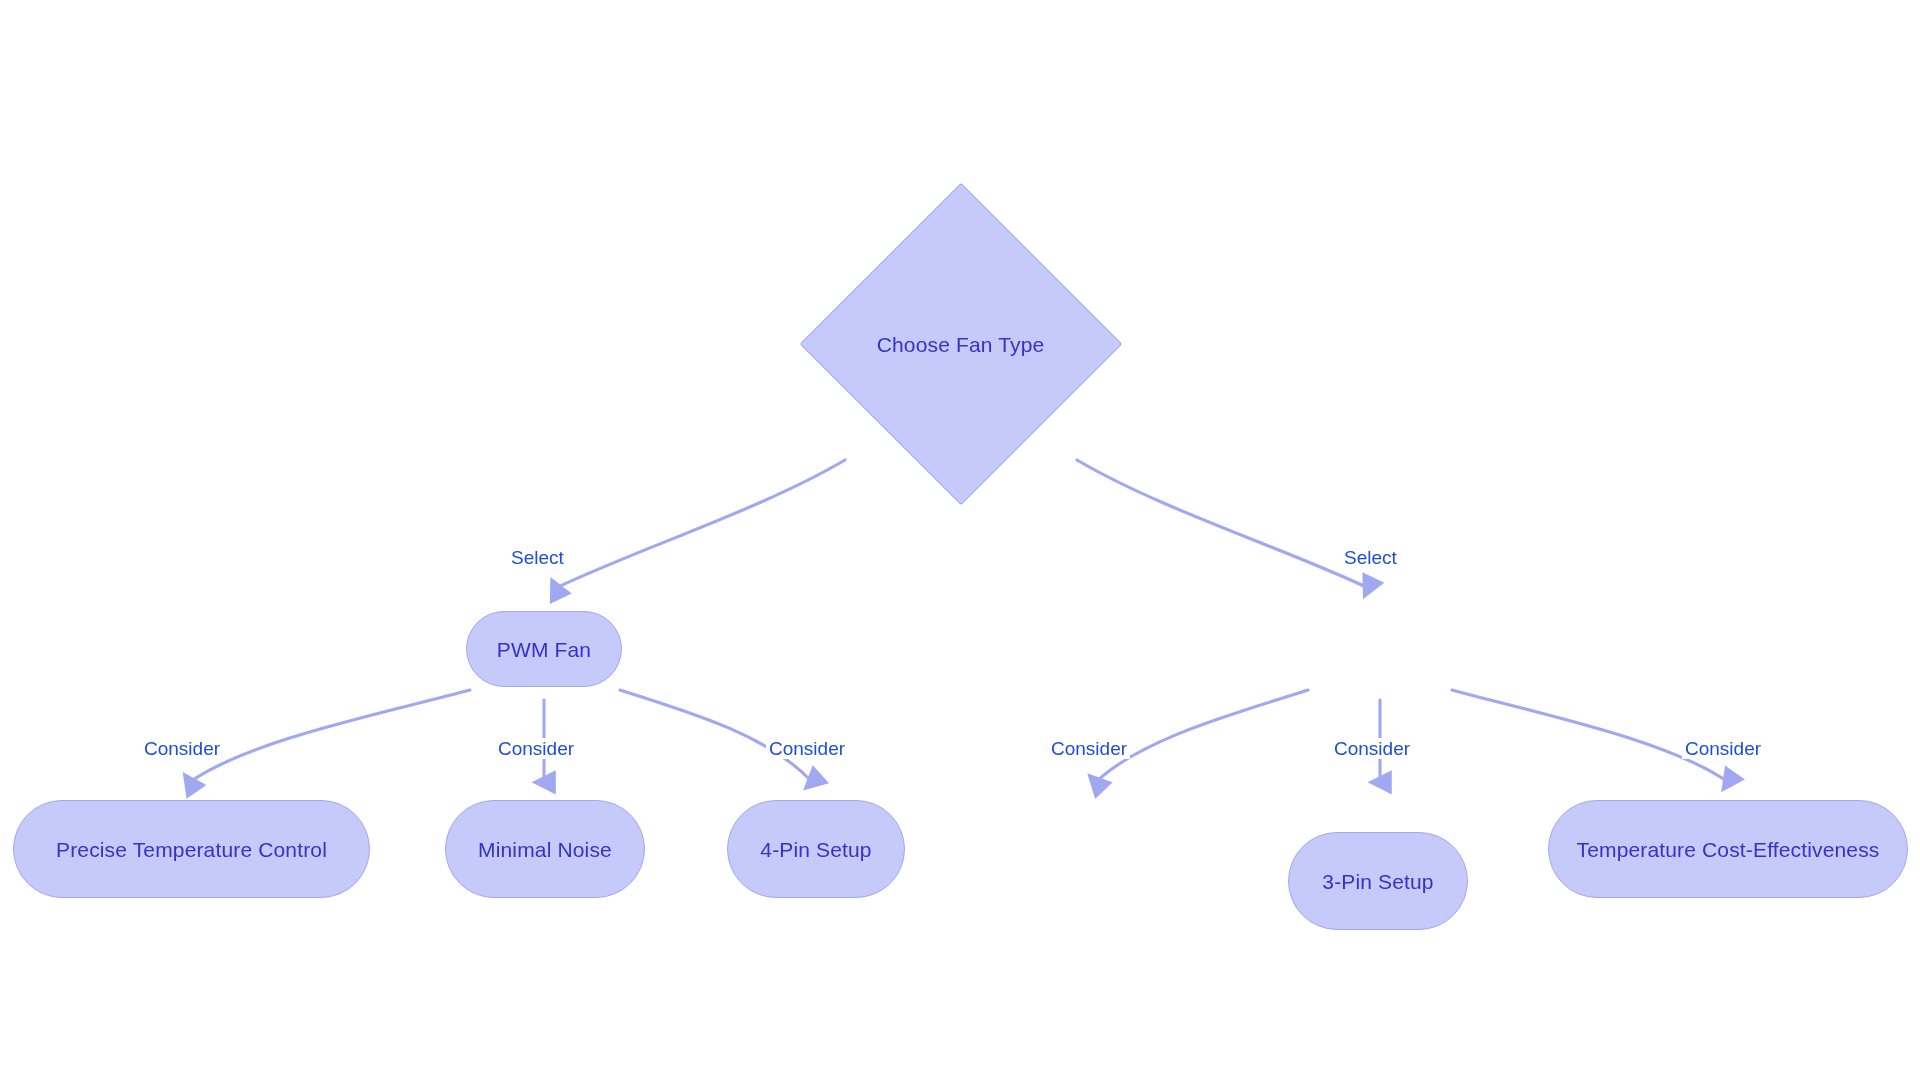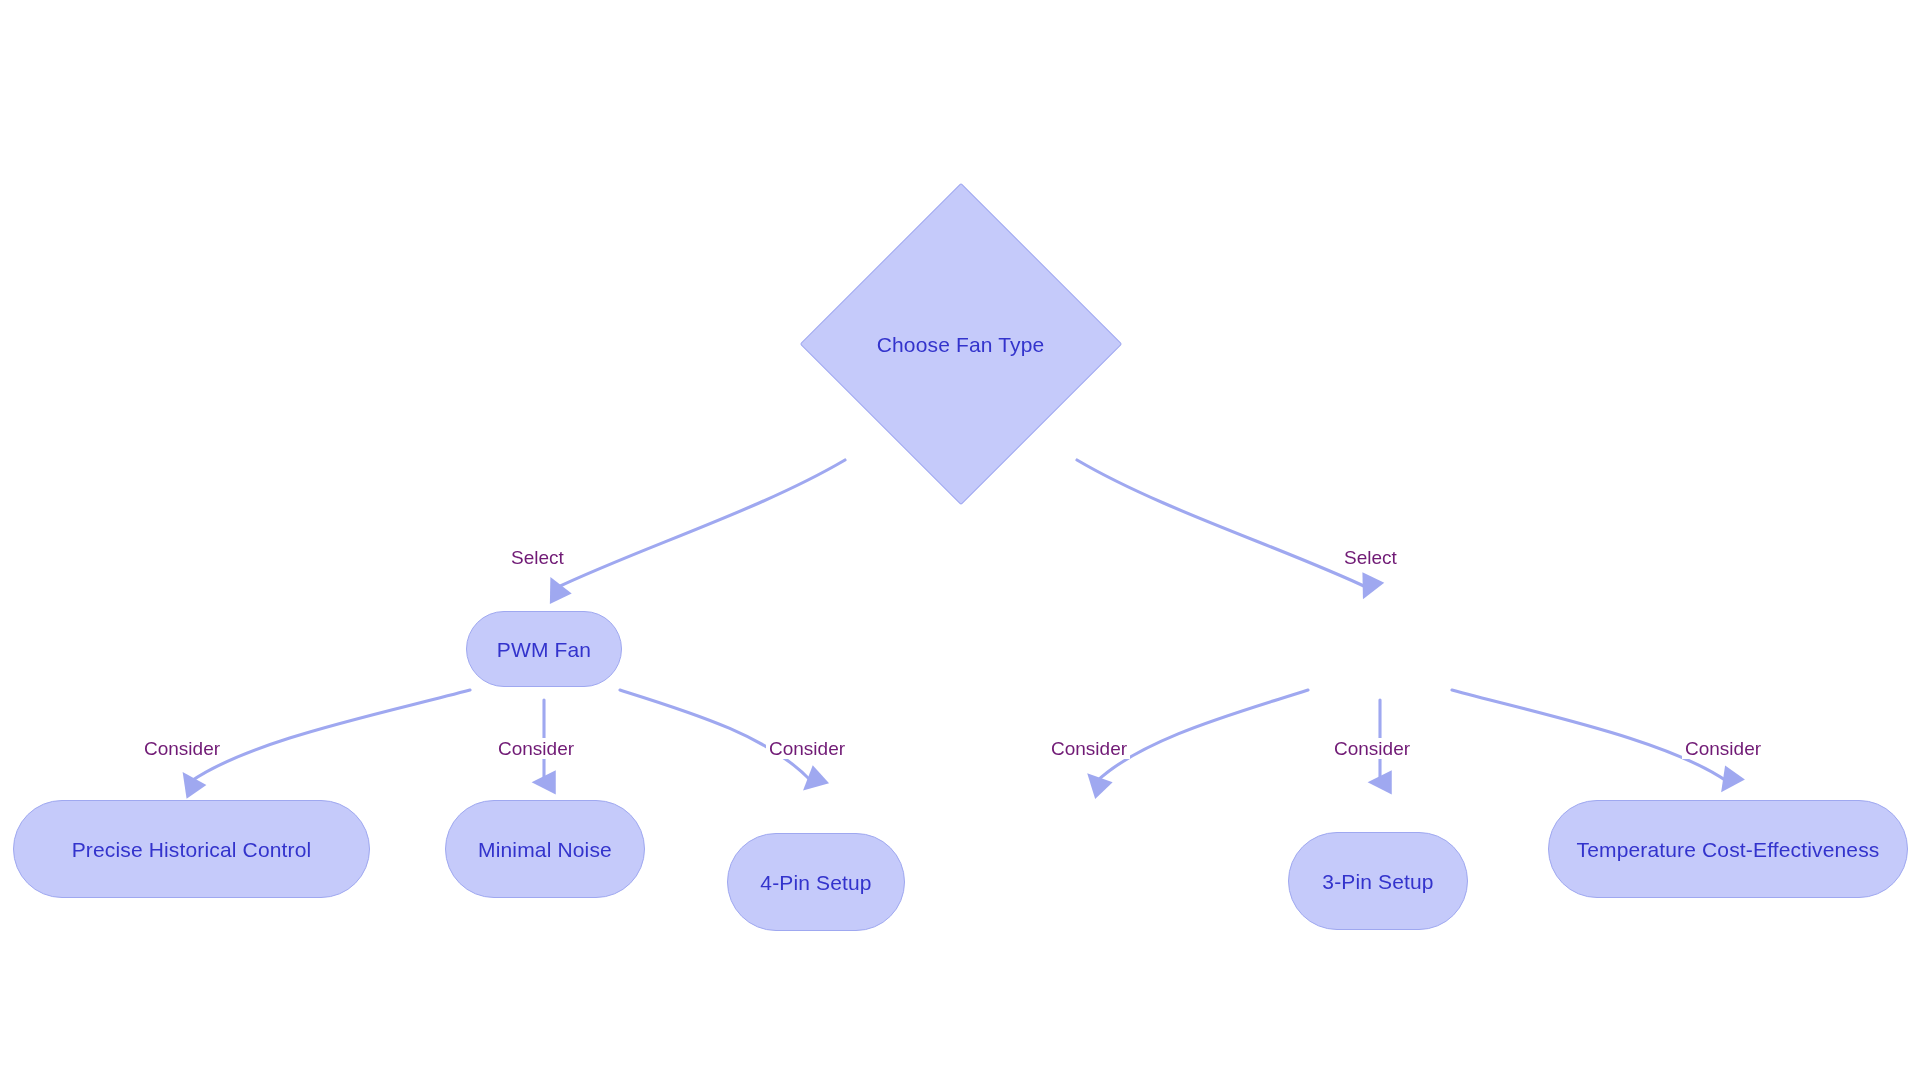--- a/index.html
+++ b/index.html
@@ -53,21 +53,21 @@
   
   .node.diamond {
     border-radius: 2px;
     transform: rotate(45deg);
   }
   .node.diamond .node-label {
     transform: rotate(-45deg);
   }
   .edge-label {
     position: absolute;
-    color: #701a75;
+    color: #1d4ed8;
     font-size: 19px;
     line-height: 1;
     background: #ffffff;
     padding: 1px 3px;
     white-space: nowrap;
     z-index: 4;
   }
 </style>
 </head>
 <body>
@@ -104,28 +104,28 @@
   <div class="node diamond" style="left:847px; top:230px; width:228px; height:228px;">
     <span class="node-label">Choose Fan Type</span>
   </div>
 
   <div class="node stadium" style="left:466px; top:611px; width:156px; height:76px;">
     <span class="node-label">PWM Fan</span>
   </div>
 
 
   <div class="node stadium" style="left:13px; top:800px; width:357px; height:98px;">
-    <span class="node-label">Precise Historical Control</span>
+    <span class="node-label">Precise Temperature Control</span>
   </div>
 
   <div class="node stadium" style="left:445px; top:800px; width:200px; height:98px;align-items:center;">
     <span class="node-label">Minimal Noise</span>
   </div>
 
-  <div class="node stadium" style="left:727px; top:833px; width:178px; height:98px;">
+  <div class="node stadium" style="left:727px; top:800px; width:178px; height:98px;">
     <span class="node-label">4-Pin Setup</span>
   </div>
 
 
   <div class="node stadium" style="left:1288px; top:800px; width:180px; height:98px;margin-top:32px;">
     <span class="node-label">3-Pin Setup</span>
   </div>
 
   <div class="node stadium" style="left:1548px; top:800px; width:360px; height:98px;">
     <span class="node-label">Temperature Cost-Effectiveness</span>

